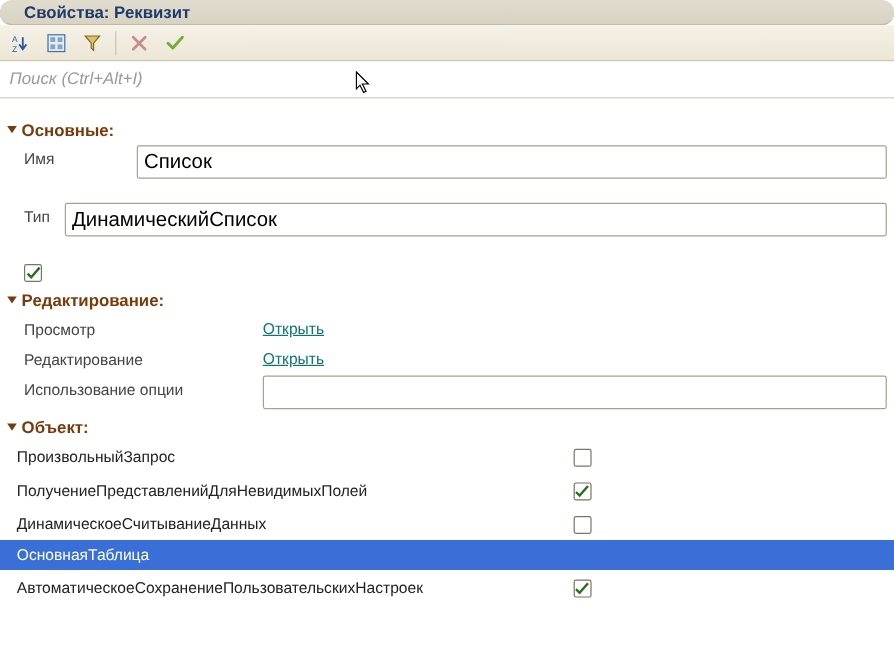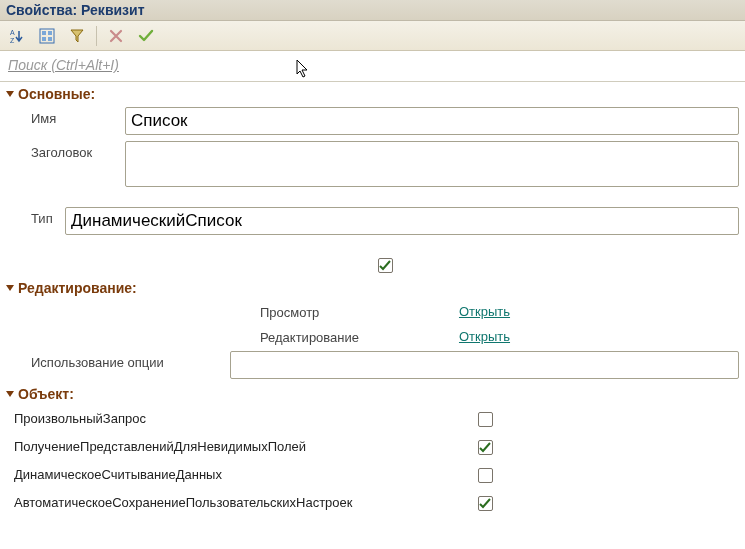--- a/index.html
+++ b/index.html
@@ -9,24 +9,25 @@
     font-size: 13px;
     color: #000;
     background: #fff;
     width: 745px;
     height: 549px;
     overflow: hidden;
   }
   .title-bar {
     background: linear-gradient(#e0dccf, #d8d2c1);
     border-bottom: 1px solid #bfb9a8;
-    padding: 2px 6px;
+    padding: 2px 20px;
     font-size: 14px;
     font-weight: bold;
     color: #1c3c6e;
+    border-radius: 10px;
   }
   .toolbar {
     display: flex;
     align-items: center;
     gap: 4px;
     padding: 3px 4px;
     background: linear-gradient(#f4f1e7, #ece6d5);
     border-bottom: 1px solid #ccc5b0;
     height: 30px;
   }
@@ -45,51 +46,49 @@
   }
   .search-input {
     width: 100%;
     border: none;
     outline: none;
     font-size: 14px;
     color: #888;
     font-style: italic;
     padding: 4px 2px;
     background: #fff;
-    text-decoration: underline;
   }
   .search-input::placeholder { color: #9a9a9a; font-style: italic; }
   .cursor-arrow {
     position: absolute;
     left: 296px; top: 8px;
     pointer-events: none;
   }
-  .content { padding: 0 0 6px 0; }
+  .content { padding: 0 0 6px 0; margin-top: 14px; }
   .section-header {
     display: flex; align-items: center;
     font-weight: bold;
     color: #7a3b0c;
     font-size: 14px;
     padding: 4px 6px 2px 6px;
     cursor: pointer;
   }
   .section-header .tri {
     display: inline-block;
     width: 0; height: 0;
     border-left: 4px solid transparent;
     border-right: 4px solid transparent;
     border-top: 6px solid #7a3b0c;
     margin-right: 4px;
   }
   .prop-row {
     display: flex;
     align-items: flex-start;
-    padding: 3px 6px 3px 31px;
+    padding: 3px 6px 3px 20px;
     gap: 4px;
-    justify-content: center;
   }
   .prop-label {
     color: #444;
     min-width: 90px;
     padding-top: 4px;
   }
   .prop-label-wide { min-width: 195px; }
   .text-input {
     flex: 1;
     border: 1px solid #a6a28f;
@@ -203,24 +202,20 @@
   <div class="section-header">
     <span class="tri"></span>
     <span>Основные:</span>
   </div>
 
   <div class="prop-row">
     <div class="prop-label">Имя</div>
     <input class="text-input" value="Список" style="">
   </div>
 
-  <div class="prop-row">
-    <div class="prop-label">Заголовок</div>
-    <textarea class="text-area" style=""></textarea>
-  </div>
 
   <div class="spacer-row"></div>
 
   <div class="prop-row">
     <div class="prop-label" style="min-width:30px">Тип</div>
     <input class="text-input" value="ДинамическийСписок" style="">
   </div>
 
   <div class="spacer-row"></div>
 
@@ -273,20 +268,24 @@
             </svg>
           </span>
         </div>
       </div>
       <div class="obj-row">
         <div class="obj-label">ДинамическоеСчитываниеДанных</div>
         <div class="obj-chk-cell">
           <span class="chk"></span>
         </div>
       </div>
+      <div class="obj-row selected">
+        <div class="obj-label">ОсновнаяТаблица</div>
+        <div class="obj-chk-cell"></div>
+      </div>
       <div class="obj-row">
         <div class="obj-label">АвтоматическоеСохранениеПользовательскихНастроек</div>
         <div class="obj-chk-cell">
           <span class="chk checked">
             <svg width="12" height="12">
               <path d="M1 6 L4 9 L11 1" stroke="#2b6d1f" stroke-width="2" fill="none"></path>
             </svg>
           </span>
         </div>
       </div>

